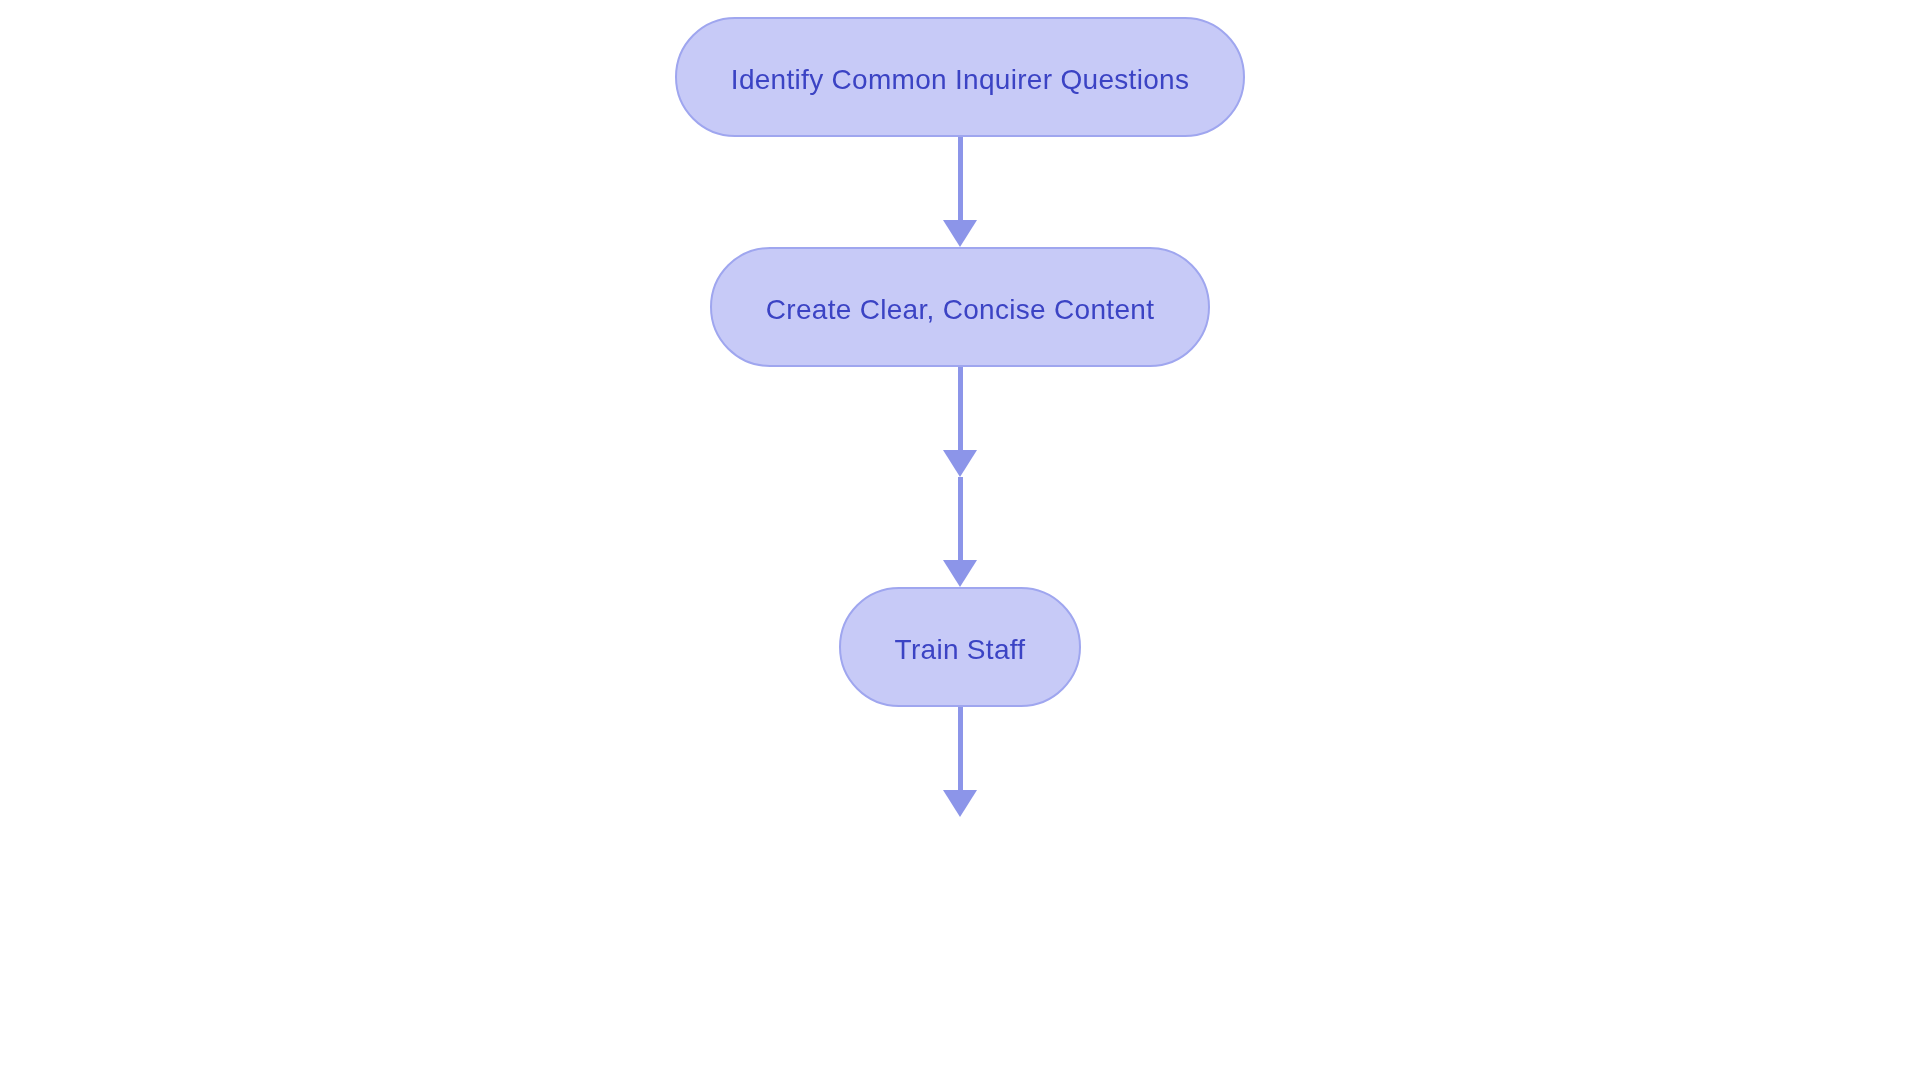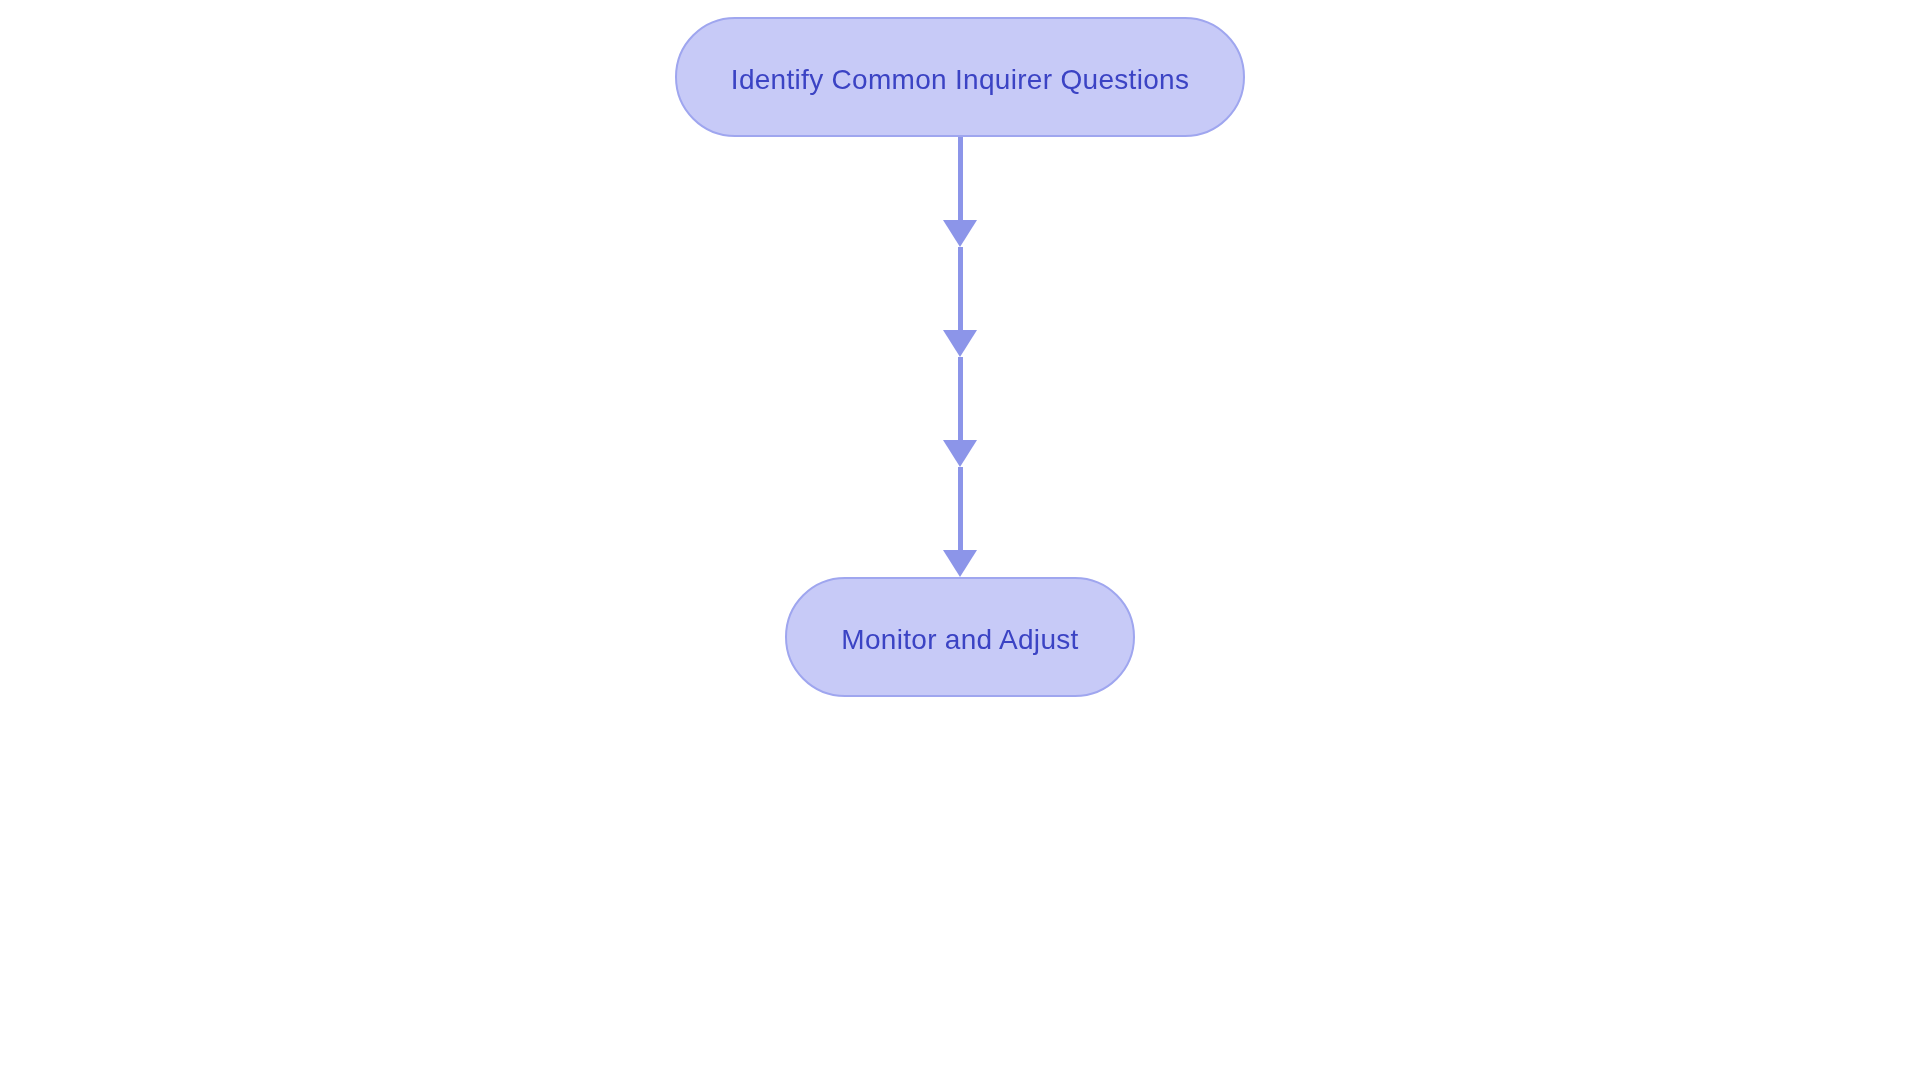--- a/index.html
+++ b/index.html
@@ -68,35 +68,38 @@
 
   <div class="node">
     <span class="node-label">Identify Common Inquirer Questions</span>
   </div>
 
   <div class="arrow">
     <div class="arrow-stem"></div>
     <div class="arrow-head"></div>
   </div>
 
-
-  <div class="arrow">
-    <div class="arrow-stem"></div>
-    <div class="arrow-head"></div>
+  <div class="node">
+    <span class="node-label">Create Clear, Concise Content</span>
   </div>
-
 
   <div class="arrow">
     <div class="arrow-stem"></div>
     <div class="arrow-head"></div>
   </div>
 
 
   <div class="arrow">
     <div class="arrow-stem"></div>
     <div class="arrow-head"></div>
   </div>
 
   <div class="node">
-    <span class="node-label">Monitor and Adjust</span>
+    <span class="node-label">Train Staff</span>
   </div>
+
+  <div class="arrow">
+    <div class="arrow-stem"></div>
+    <div class="arrow-head"></div>
+  </div>
+
 
 </div>
 
 </body></html>

